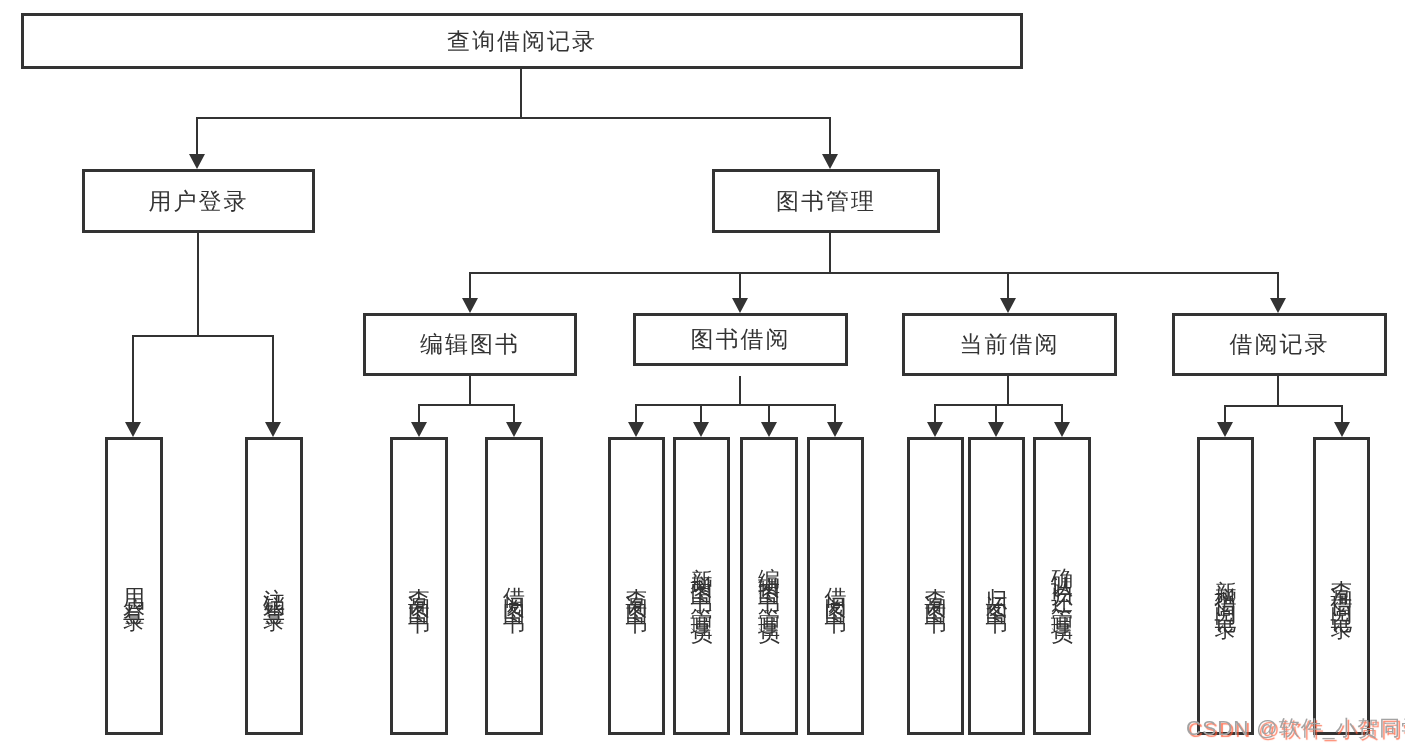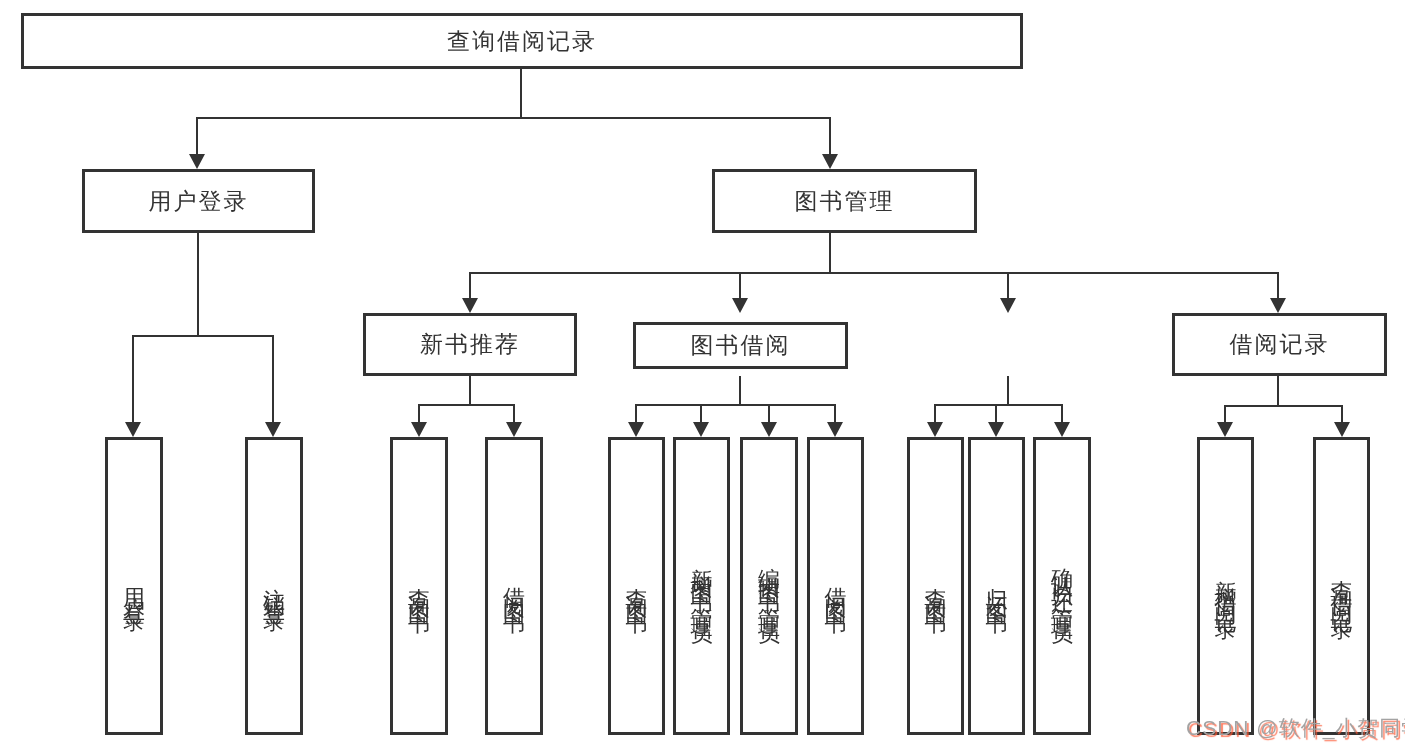--- a/index.html
+++ b/index.html
@@ -44,21 +44,21 @@
   <div class="vline" style="left:520px;top:69px;height:49px"></div>
   <div class="hline" style="left:196px;top:117px;width:635px"></div>
   <div class="vline" style="left:196px;top:117px;height:39px"></div>
   <div class="arrow" style="left:189px;top:154px"></div>
   <div class="vline" style="left:829px;top:117px;height:39px"></div>
   <div class="arrow" style="left:822px;top:154px"></div>
 
   <div class="node" style="left:82px;top:169px;width:233px;height:64px">
     <span class="hlabel">用户登录</span>
   </div>
-  <div class="node" style="left:712px;top:169px;width:265px;height:64px">
+  <div class="node" style="left:712px;top:169px;width:228px;height:64px">
     <span class="hlabel">图书管理</span>
   </div>
 
   <div class="vline" style="left:197px;top:233px;height:103px"></div>
   <div class="hline" style="left:132px;top:335px;width:142px"></div>
   <div class="vline" style="left:132px;top:335px;height:89px"></div>
   <div class="arrow" style="left:125px;top:422px"></div>
   <div class="vline" style="left:272px;top:335px;height:89px"></div>
   <div class="arrow" style="left:265px;top:422px"></div>
 
@@ -67,24 +67,27 @@
   <div class="vline" style="left:469px;top:272px;height:28px"></div>
   <div class="arrow" style="left:462px;top:298px"></div>
   <div class="vline" style="left:739px;top:272px;height:28px"></div>
   <div class="arrow" style="left:732px;top:298px"></div>
   <div class="vline" style="left:1007px;top:272px;height:28px"></div>
   <div class="arrow" style="left:1000px;top:298px"></div>
   <div class="vline" style="left:1277px;top:272px;height:28px"></div>
   <div class="arrow" style="left:1270px;top:298px"></div>
 
   <div class="node" style="left:363px;top:313px;width:214px;height:63px">
-    <span class="hlabel">新书推荐</span>
+    <span class="hlabel">编辑图书</span>
   </div>
-  <div class="node" style="left:633px;top:322px;width:215px;height:47px">
+  <div class="node" style="left:633px;top:313px;width:215px;height:53px">
     <span class="hlabel">图书借阅</span>
+  </div>
+  <div class="node" style="left:902px;top:313px;width:215px;height:63px">
+    <span class="hlabel">当前借阅</span>
   </div>
   <div class="node" style="left:1172px;top:313px;width:215px;height:63px">
     <span class="hlabel">借阅记录</span>
   </div>
 
   <div class="vline" style="left:469px;top:376px;height:29px"></div>
   <div class="hline" style="left:418px;top:404px;width:97px"></div>
   <div class="vline" style="left:418px;top:404px;height:20px"></div>
   <div class="arrow" style="left:411px;top:422px"></div>
   <div class="vline" style="left:513px;top:404px;height:20px"></div>

